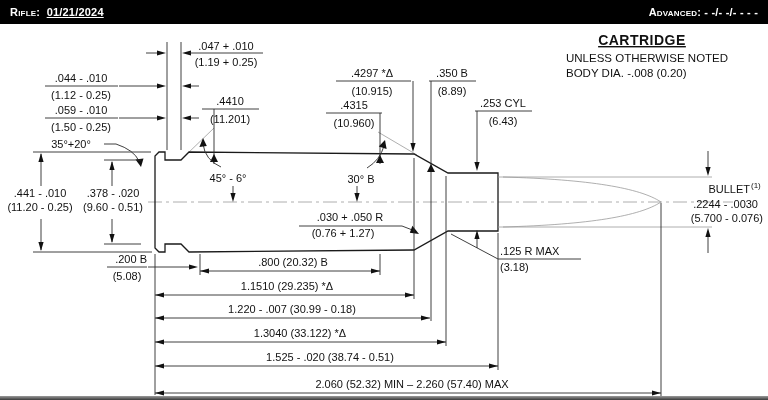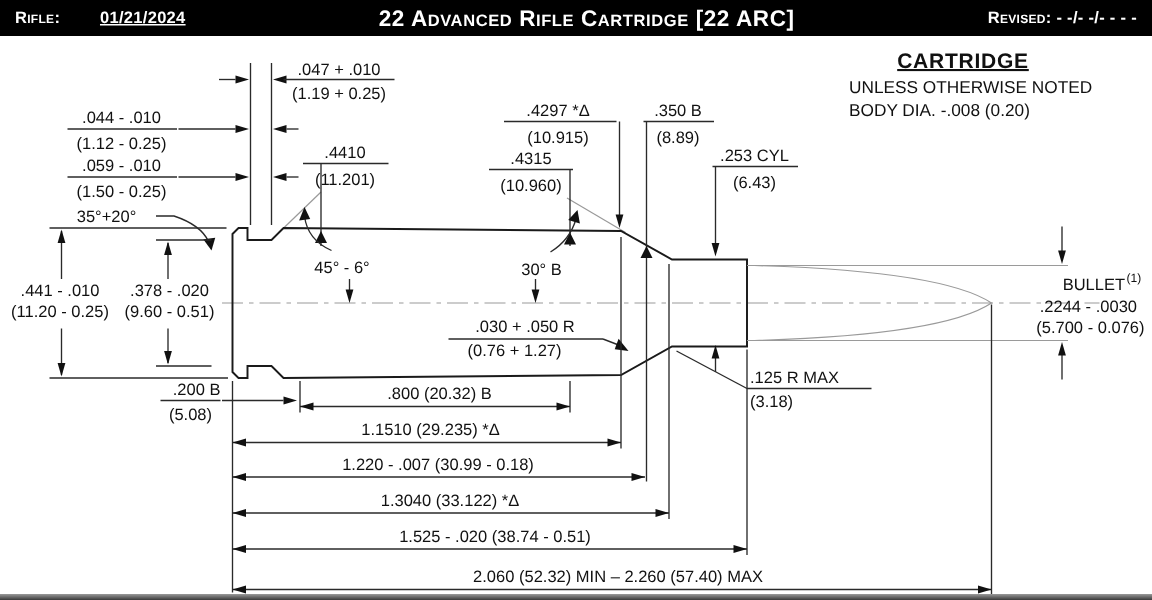--- a/index.html
+++ b/index.html
@@ -4,21 +4,21 @@
 <style>
   html,body{margin:0;padding:0;background:#fff;width:768px;height:400px;overflow:hidden;
     font-family:"Liberation Sans", sans-serif;}
   #stage{position:relative;width:768px;height:400px;background:#fff;}
   
   #hdr{position:absolute;left:0;top:0;width:768px;height:24px;background:#000;color:#fff;
     display:flex;align-items:center;justify-content:space-between;box-sizing:border-box;
     padding:0 10px;font-variant:small-caps;font-weight:bold;}
   #hdr .side{font-size:11px;letter-spacing:.2px;white-space:nowrap;}
   #hdr .title{font-size:15px;letter-spacing:.4px;white-space:nowrap;}
-  #hdr .u{text-decoration:underline;margin-left:20px;}
+  #hdr .u{text-decoration:underline;}
   
   #botbar{position:absolute;left:0;top:396px;width:768px;height:4px;
     background:linear-gradient(#9a9a9a,#3a3a3a);}
   svg{position:absolute;left:0;top:0;}
   text{font-family:"Liberation Sans", sans-serif;font-size:11px;fill:#111;}
   .big{font-size:14px;font-weight:bold;letter-spacing:.5px;}
   .note{font-size:11.5px;}
   .sup{font-size:8px;}
   .case{stroke:#1a1a1a;stroke-width:1.3;fill:none;stroke-linejoin:miter;}
   .dim{stroke:#2a2a2a;stroke-width:0.9;fill:none;}
@@ -26,22 +26,21 @@
   .cl{stroke:#999;stroke-width:0.8;fill:none;stroke-dasharray:14 4 3 4;}
   .ah{fill:#111;stroke:none;}
 </style>
 </head>
 <body>
 
 <div id="stage">
 
   <div id="hdr">
     <div class="side"><span>Rifle:</span>&nbsp;&nbsp;<span class="u">01/21/2024</span></div>
-    <div class="title">22 Advanced Rifle Cartridge [22 ARC]</div>
-    <div class="side"><span>Revised:</span>&nbsp;<span>- -/- -/- - - -</span></div>
+    <div class="side"><span>Advanced:</span>&nbsp;<span>- -/- -/- - - -</span></div>
   </div>
 
   <svg width="768" height="400" viewBox="0 0 768 400">
 
     <g>
       <text class="big" x="642" y="45" text-anchor="middle" text-decoration="underline">CARTRIDGE</text>
       <text class="note" x="566" y="62">UNLESS OTHERWISE NOTED</text>
       <text class="note" x="566" y="77">BODY DIA. -.008 (0.20)</text>
     </g>
 

